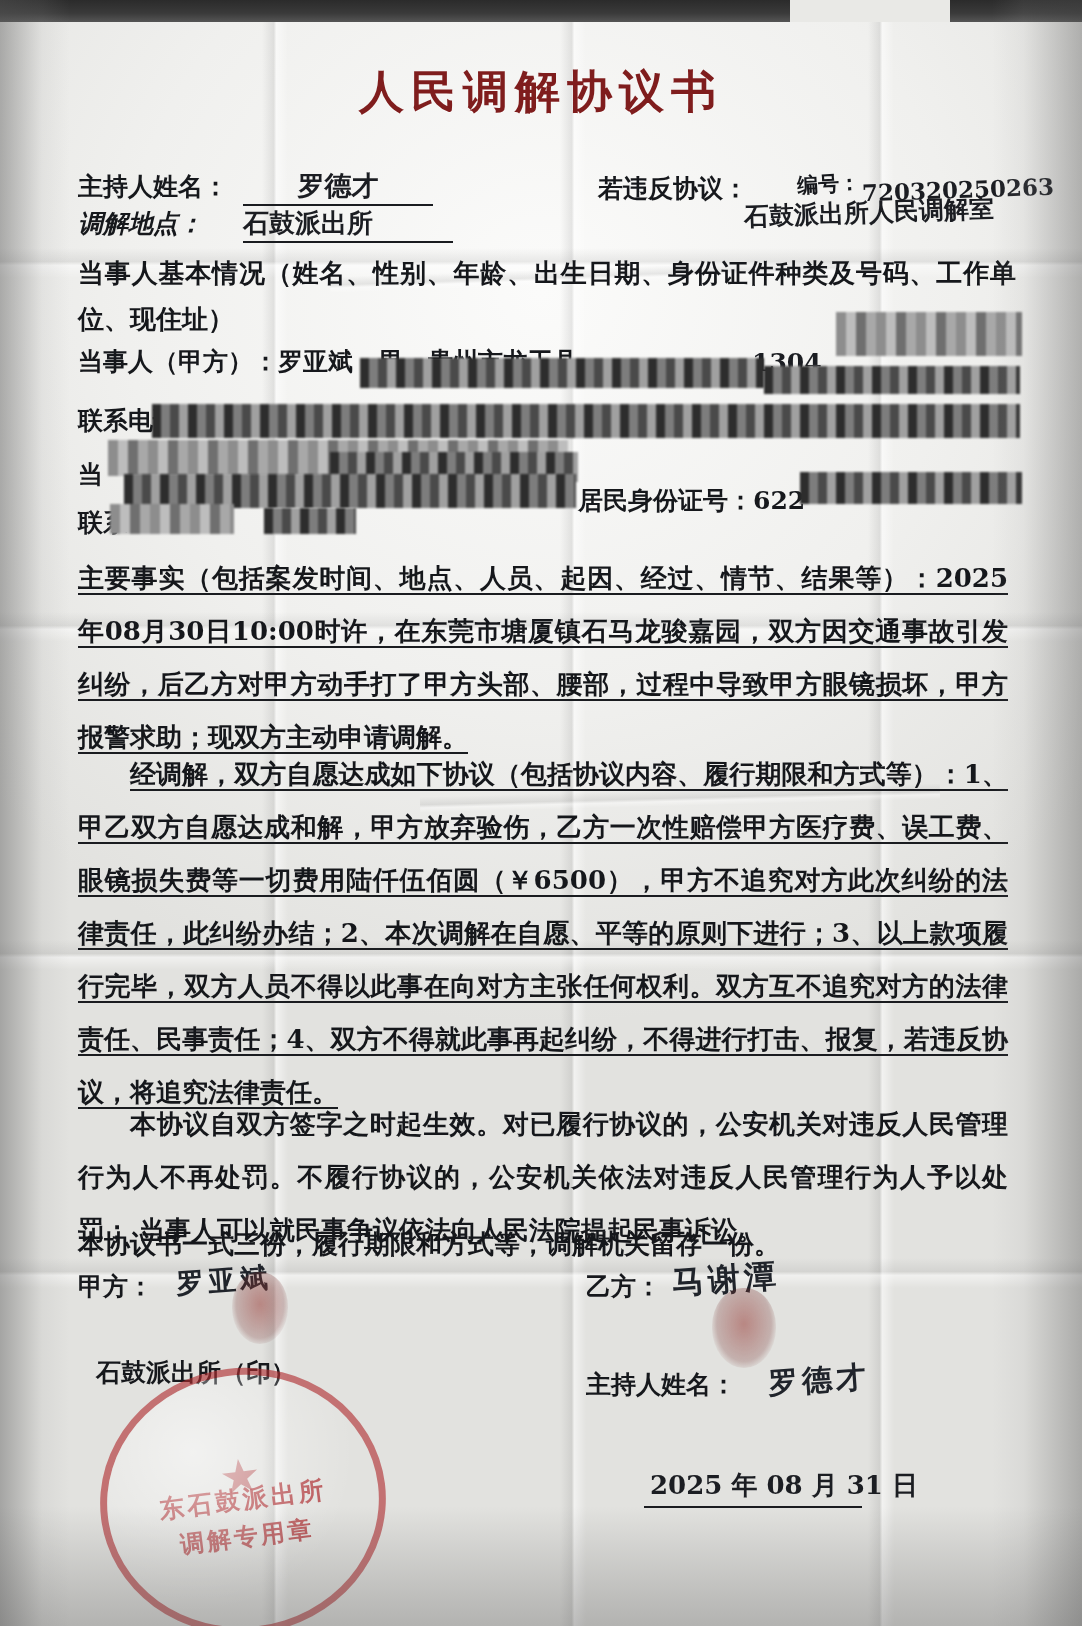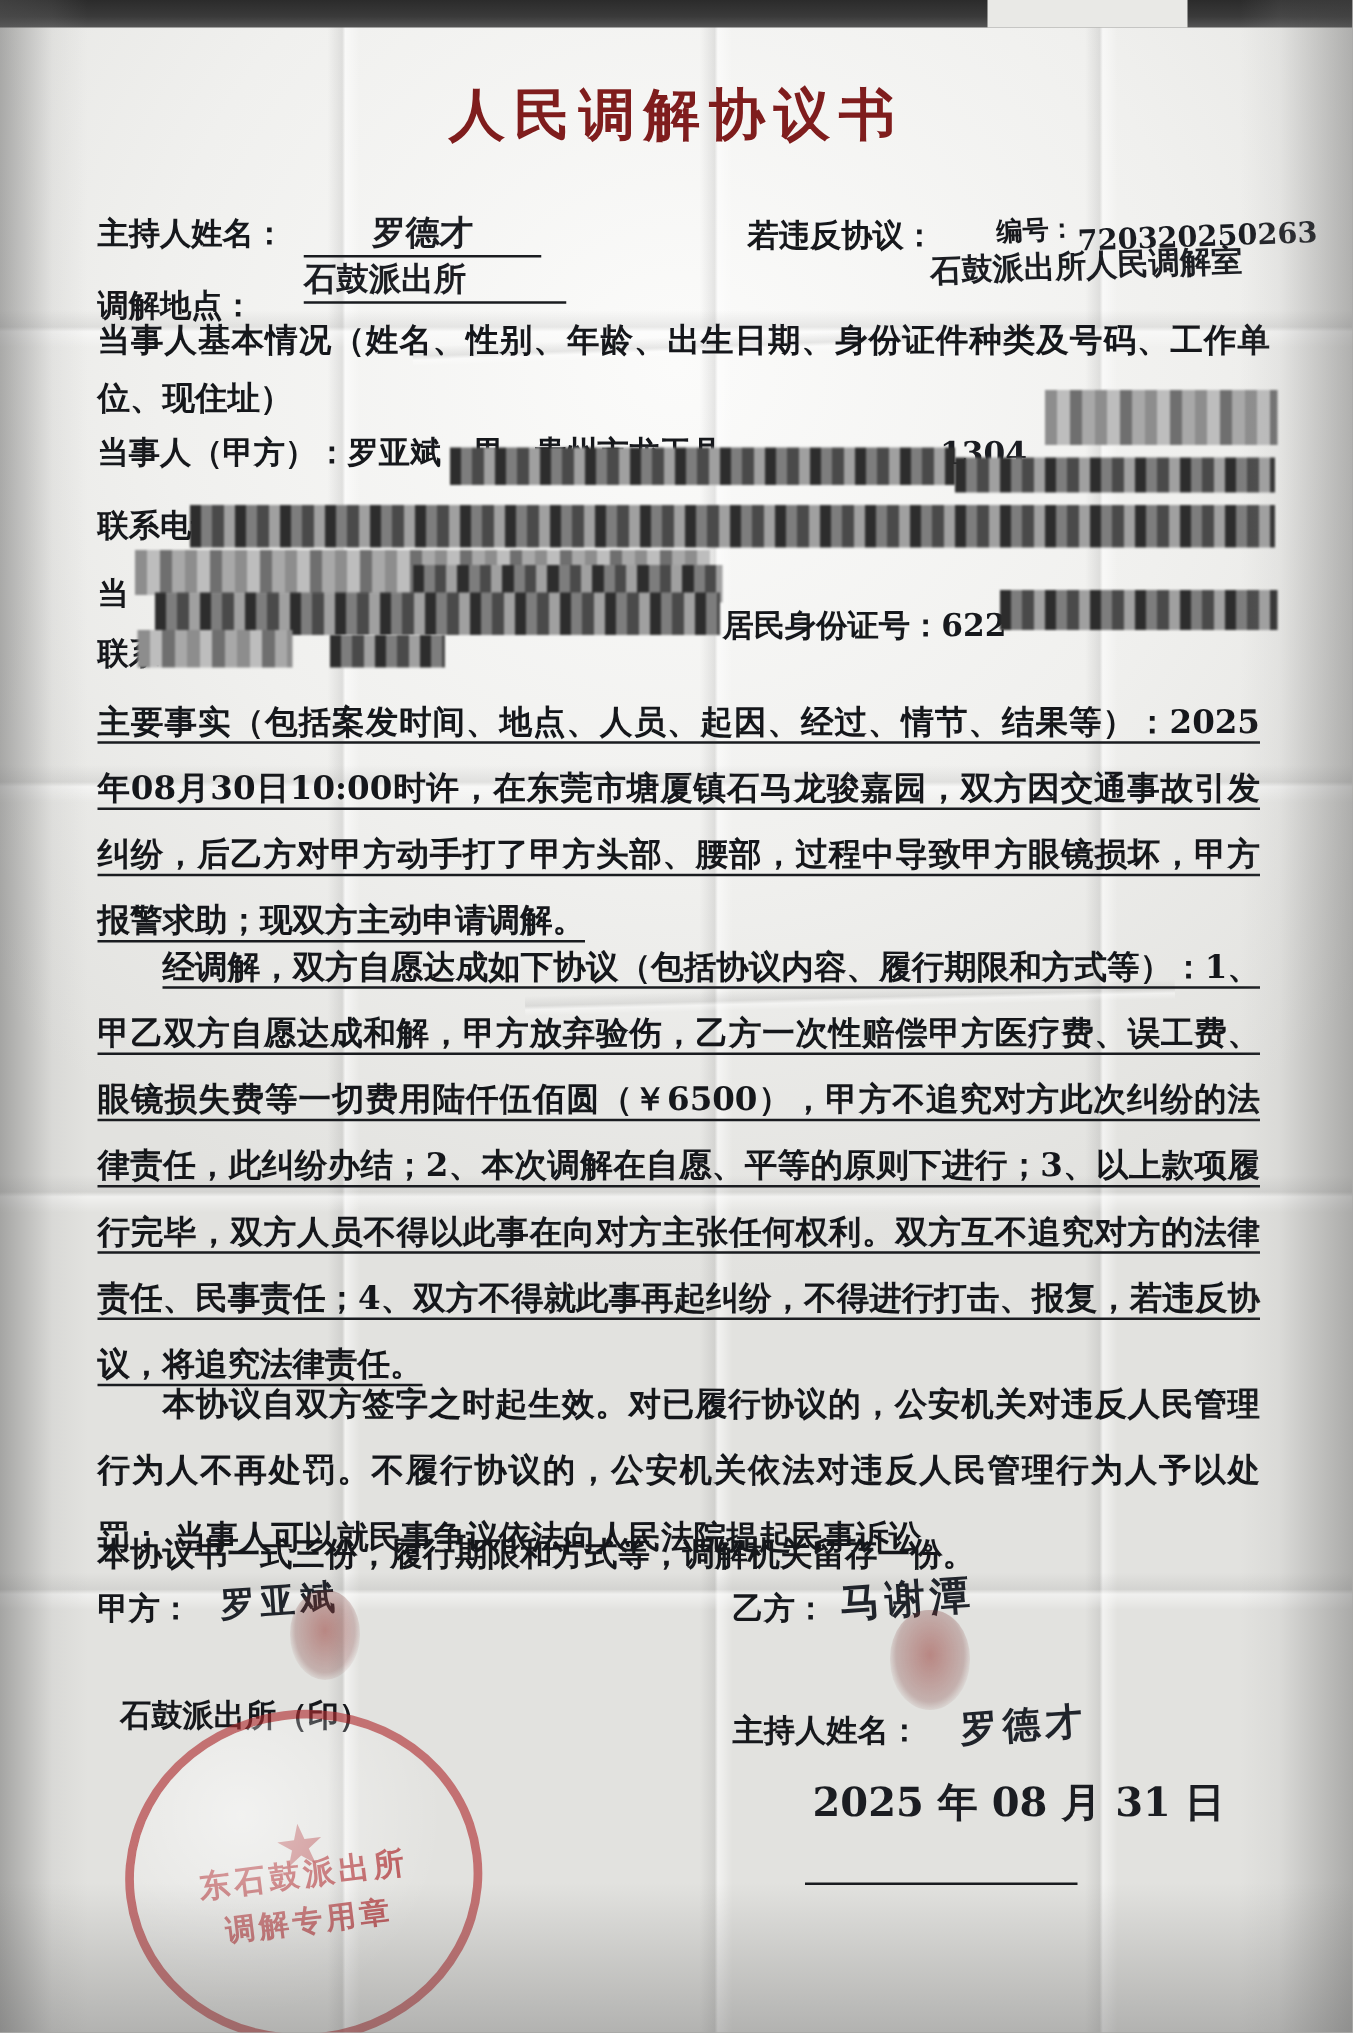--- a/index.html
+++ b/index.html
@@ -199,21 +199,21 @@
 
     <div class="line" style="left:78px; top:170px;">主持人姓名：</div>
     <div class="line handwrite ul" style="left:243px; top:168px; width:190px; text-align:center; font-size:27px;">罗德才</div>
 
     <div class="line" style="left:598px; top:172px;">若违反协议：</div>
     <div class="line handwrite" style="left:744px; top:196px; font-size:25px; transform:rotate(-2deg);">石鼓派出所人民调解室</div>
 
     <div class="line" style="left:797px; top:170px; font-size:21px; transform:rotate(-3deg);">编号：</div>
     <div class="line handwrite" style="left:862px; top:176px; font-size:23px; transform:rotate(-2deg);">720320250263</div>
 
-    <div class="line" style="left:78px; top:228px;">调解地点：</div>
+    <div class="line" style="left:78px; top:207px;font-style:italic;">调解地点：</div>
     <div class="line handwrite ul" style="left:243px; top:206px; width:210px; text-align:left; font-size:26px;">石鼓派出所</div>
 
     <div class="body-text" style="left:78px; top:250px; width:938px; line-height:46px;">当事人基本情况（姓名、性别、年龄、出生日期、身份证件种类及号码、工作单位、现住址）</div>
 
     <div class="line" style="left:78px; top:345px;">当事人（甲方）：罗亚斌，男，贵州市龙工县，</div>
     <div class="line handwrite" style="left:752px; top:348px;">1304</div>
 
     <div class="line" style="left:78px; top:404px;">联系电话：</div>
 
     <div class="line" style="left:78px; top:458px;">当</div>
@@ -253,21 +253,21 @@
 
     <div class="line" style="left:586px; top:1270px;">乙方：</div>
     <div class="sig" style="left:672px; top:1258px; font-size:32px;">马谢潭</div>
     <div class="thumb" style="left:712px; top:1288px; width:64px; height:80px;"></div>
 
     <div class="line" style="left:96px; top:1356px;">石鼓派出所（印）</div>
 
     <div class="line" style="left:586px; top:1368px;">主持人姓名：</div>
     <div class="sig" style="left:768px; top:1360px; font-size:30px;">罗德才</div>
 
-    <div class="line handwrite" style="left:650px; top:1421px; font-size:32px;">2025 年 08 月 31 日</div>
+    <div class="line handwrite" style="left:650px; top:1468px; font-size:26px;">2025 年 08 月 31 日</div>
     <div class="sig-underline" style="left:644px; top:1506px; width:218px;"></div>
 
     <div class="stamp">
       <div class="star">★</div>
       <div class="t1">东石鼓派出所</div>
       <div class="t2">调解专用章</div>
       <div class="stamp-fade"></div>
     </div>
 
   </div>

